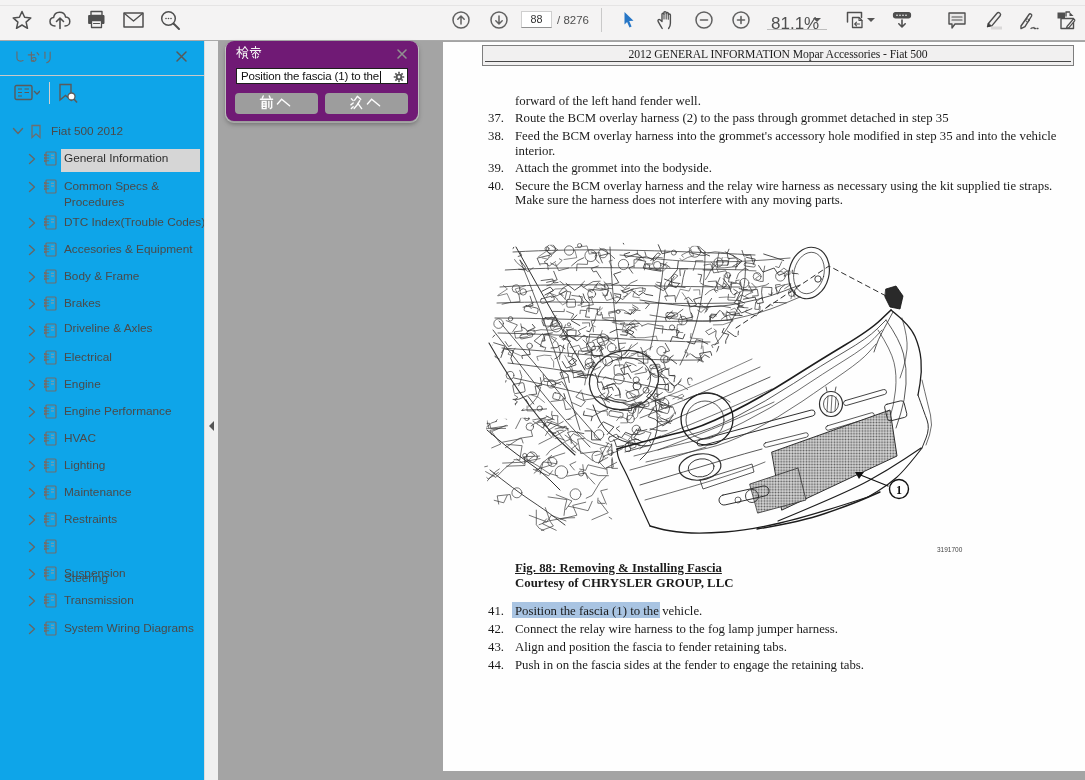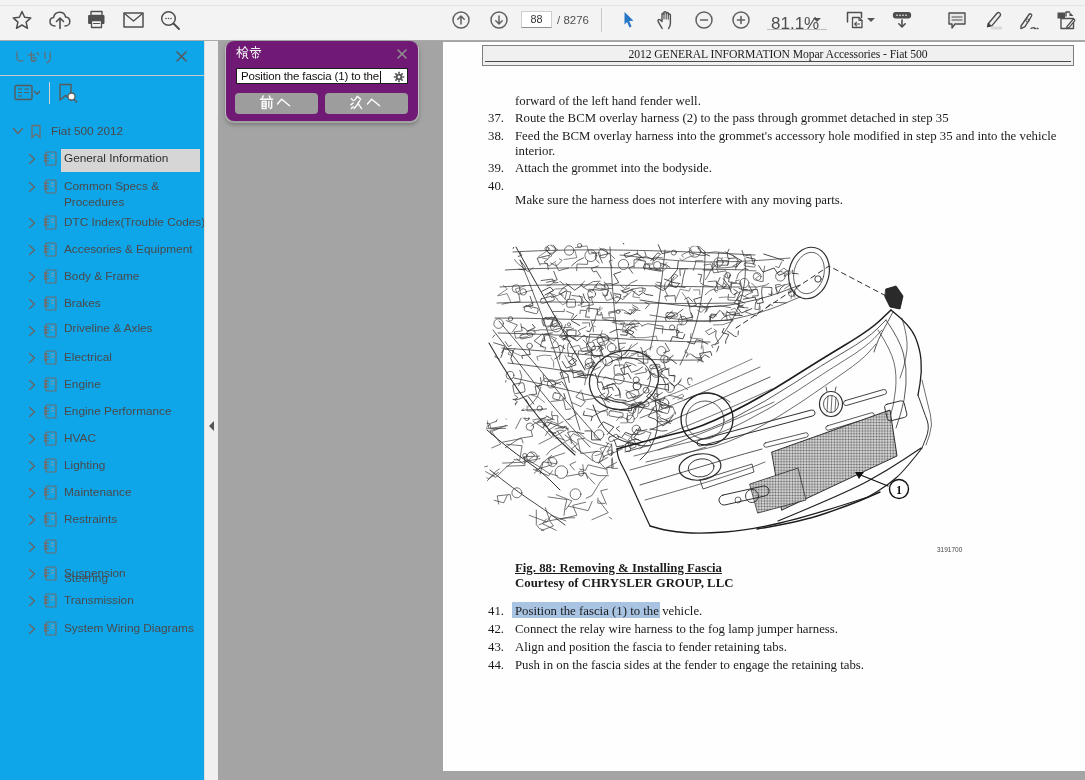--- a/index.html
+++ b/index.html
@@ -387,20 +387,21 @@
     </div>
 <div class="doc" style="left:72px;top:51px;">forward of the left hand fender well.</div>
 <div class="doc" style="left:45px;top:68px;">37.</div>
 <div class="doc" style="left:72px;top:68px;">Route the BCM overlay harness (2) to the pass through grommet detached in step 35</div>
 <div class="doc" style="left:45px;top:86px;">38.</div>
 <div class="doc" style="left:72px;top:86px;">Feed the BCM overlay harness into the grommet's accessory hole modified in step 35 and into the vehicle</div>
 <div class="doc" style="left:72px;top:101px;">interior.</div>
 <div class="doc" style="left:45px;top:118px;">39.</div>
 <div class="doc" style="left:72px;top:118px;">Attach the grommet into the bodyside.</div>
 <div class="doc" style="left:45px;top:136px;text-align:center;">40.</div>
+<div class="doc" style="left:72px;top:136px;">Secure the BCM overlay harness and the relay wire harness as necessary using the kit supplied tie straps.</div>
 <div class="doc" style="left:72px;top:150px;">Make sure the harness does not interfere with any moving parts.</div>
 <svg width="500" height="320" viewBox="0 0 500 320" style="position:absolute;left:40px;top:200px;" fill="none" stroke-linecap="round" stroke-linejoin="round">
 <clipPath id="bayclip">
         <polygon points="30.0,5.0 117.0,0.0 217.0,4.0 279.0,10.0 317.0,21.0 312.0,58.0 262.0,88.0 217.0,123.0 185.0,188.0 157.0,213.0 117.0,216.0 73.0,198.0 32.0,163.0 9.0,108.0 11.0,58.0"></polygon>
       </clipPath>
 <g clip-path="url(#bayclip)" stroke="#3a3a3a">
 <polyline points="205.9,5.4 208.4,8.1 198.5,13.1 200.3,15.2" stroke-width="0.6"></polyline>
 <polyline points="181.9,154.7 180.4,158.4 170.2,156.2 172.0,151.6 175.9,152.4" stroke-width="0.8"></polyline>
 <polyline points="179.0,179.2 174.7,175.4 177.3,173.7 168.8,166.5 173.9,163.1" stroke-width="0.7"></polyline>
 <polyline points="123.0,45.3 115.3,40.7 112.4,43.5 109.8,48.8" stroke-width="0.7"></polyline>

